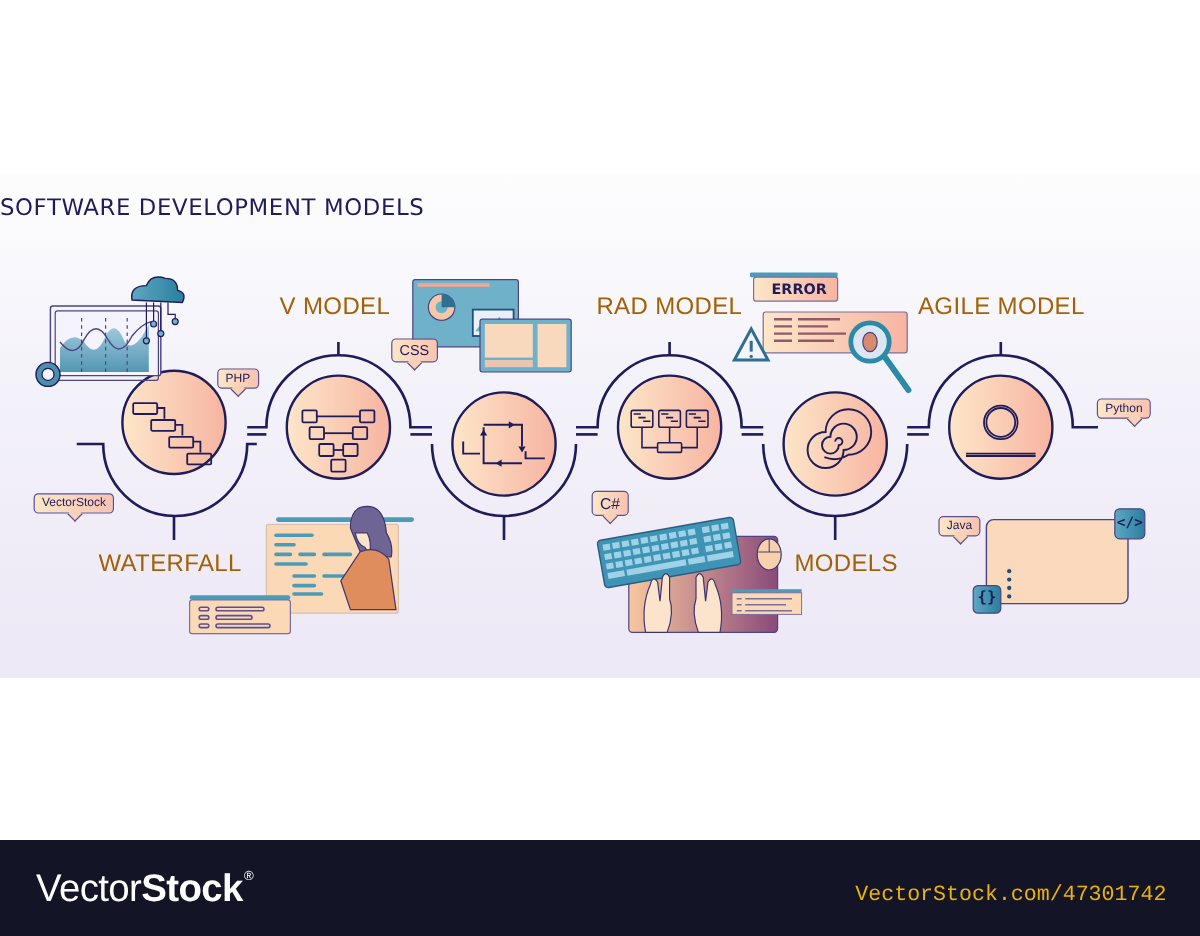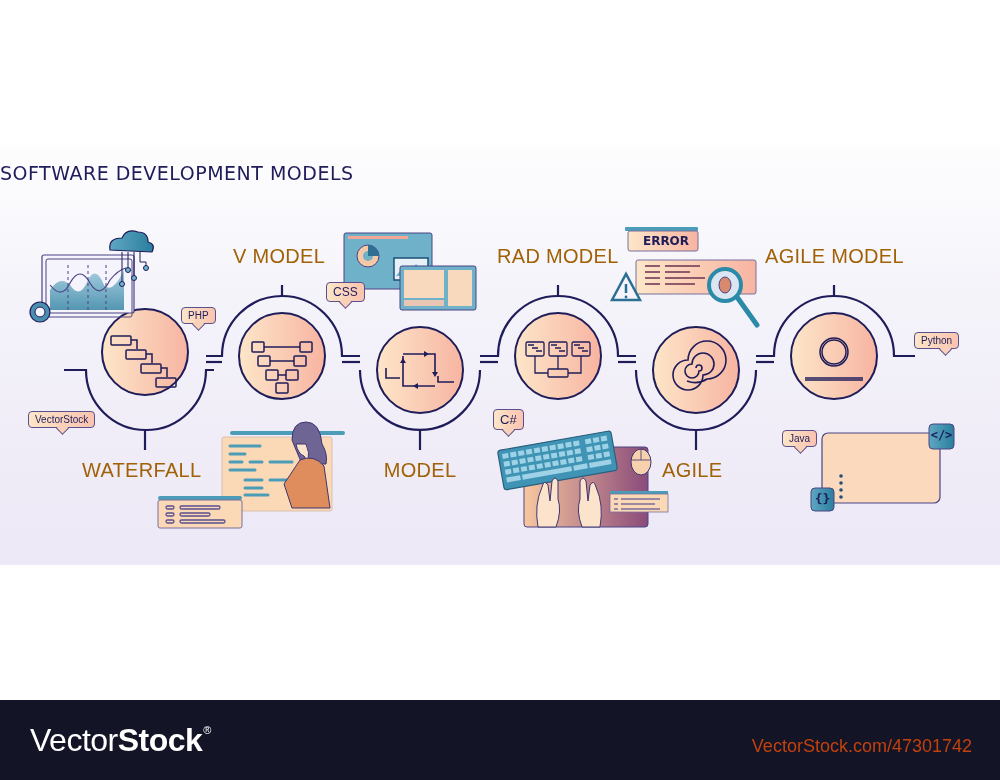--- a/index.html
+++ b/index.html
@@ -37,22 +37,22 @@
     position:absolute; left:0; top:700px; width:1000px; height:80px; background:#131426;
   }
   .brand {
     position:absolute; left:30px; top:22px; color:#ffffff;
     font-family:"Liberation Sans", sans-serif; font-size:32px; letter-spacing:-0.5px;text-align:center;
   }
   .brand .light { font-weight:normal; }
   .brand .bold { font-weight:bold; }
   .brand sup { font-size:11px; vertical-align:top; position:relative; top:2px; margin-left:1px; }
   .url {
-    position:absolute; right:28px; top:36px; color:#c2410c;
-    font-family:Liberation Sans, sans-serif; font-size:18px;
+    position:absolute; right:28px; top:36px; color:#eab308;
+    font-family:Liberation Mono, monospace; font-size:18px;
   }
 </style>
 </head>
 <body>
 
 <div class="band"></div>
 
 <div class="title">SOFTWARE DEVELOPMENT MODELS</div>
 
 <svg class="main" width="1000" height="700" viewBox="0 0 1000 700">
@@ -344,24 +344,23 @@
 </svg>
 
 <div style="position:absolute;left:929px;top:428px;width:25px;text-align:center;color:#1f1c5a;font-family:'DejaVu Sans Mono',monospace;font-size:12px;font-weight:bold;">&lt;/&gt;</div>
 <div style="position:absolute;left:811px;top:491px;width:23px;text-align:center;color:#1f1c5a;font-family:'DejaVu Sans Mono',monospace;font-size:13px;font-weight:bold;">{}</div>
 
 <div style="position:absolute;left:628px;top:234px;width:76px;text-align:center;color:#1f1c5a;font-family:'DejaVu Sans',sans-serif;font-size:12px;font-weight:bold;">ERROR</div>
 
 <div class="label" style="left:82px;top:457px;">WATERFALL</div>
 <div class="label" style="left:233px;top:243px;">V MODEL</div>
 <div class="label center" style="left:340px;top:457px;width:160px;">
-  <div>MODEL</div>
 </div>
 <div class="label" style="left:497px;top:243px;">RAD MODEL</div>
-<div class="label" style="left:662px;top:457px;">AGILE</div>
+<div class="label" style="left:662px;top:457px;">MODELS</div>
 <div class="label" style="left:765px;top:243px;">AGILE MODEL</div>
 
 <div class="bubble tail-center" style="left:181px;top:307px;">PHP</div>
 <div class="bubble tail-center" style="left:28px;top:411px;">VectorStock</div>
 <div class="bubble tail-center" style="left:326px;top:282px;font-size:12px;">CSS</div>
 <div class="bubble tail-center" style="left:493px;top:409px;font-size:13px;">C#</div>
 <div class="bubble tail-center" style="left:736px;top:430px;margin-left:46px;">Java</div>
 <div class="bubble tail-right" style="left:914px;top:332px;">Python</div>
 
 <div class="footer">

